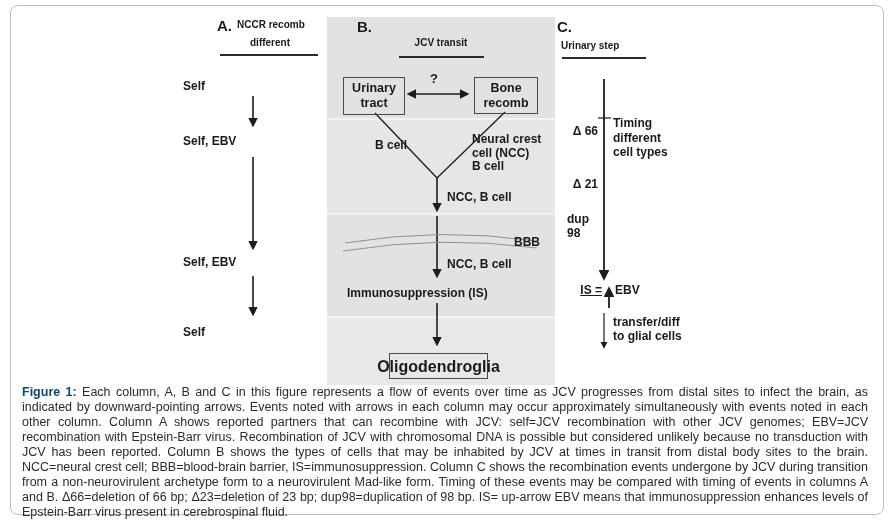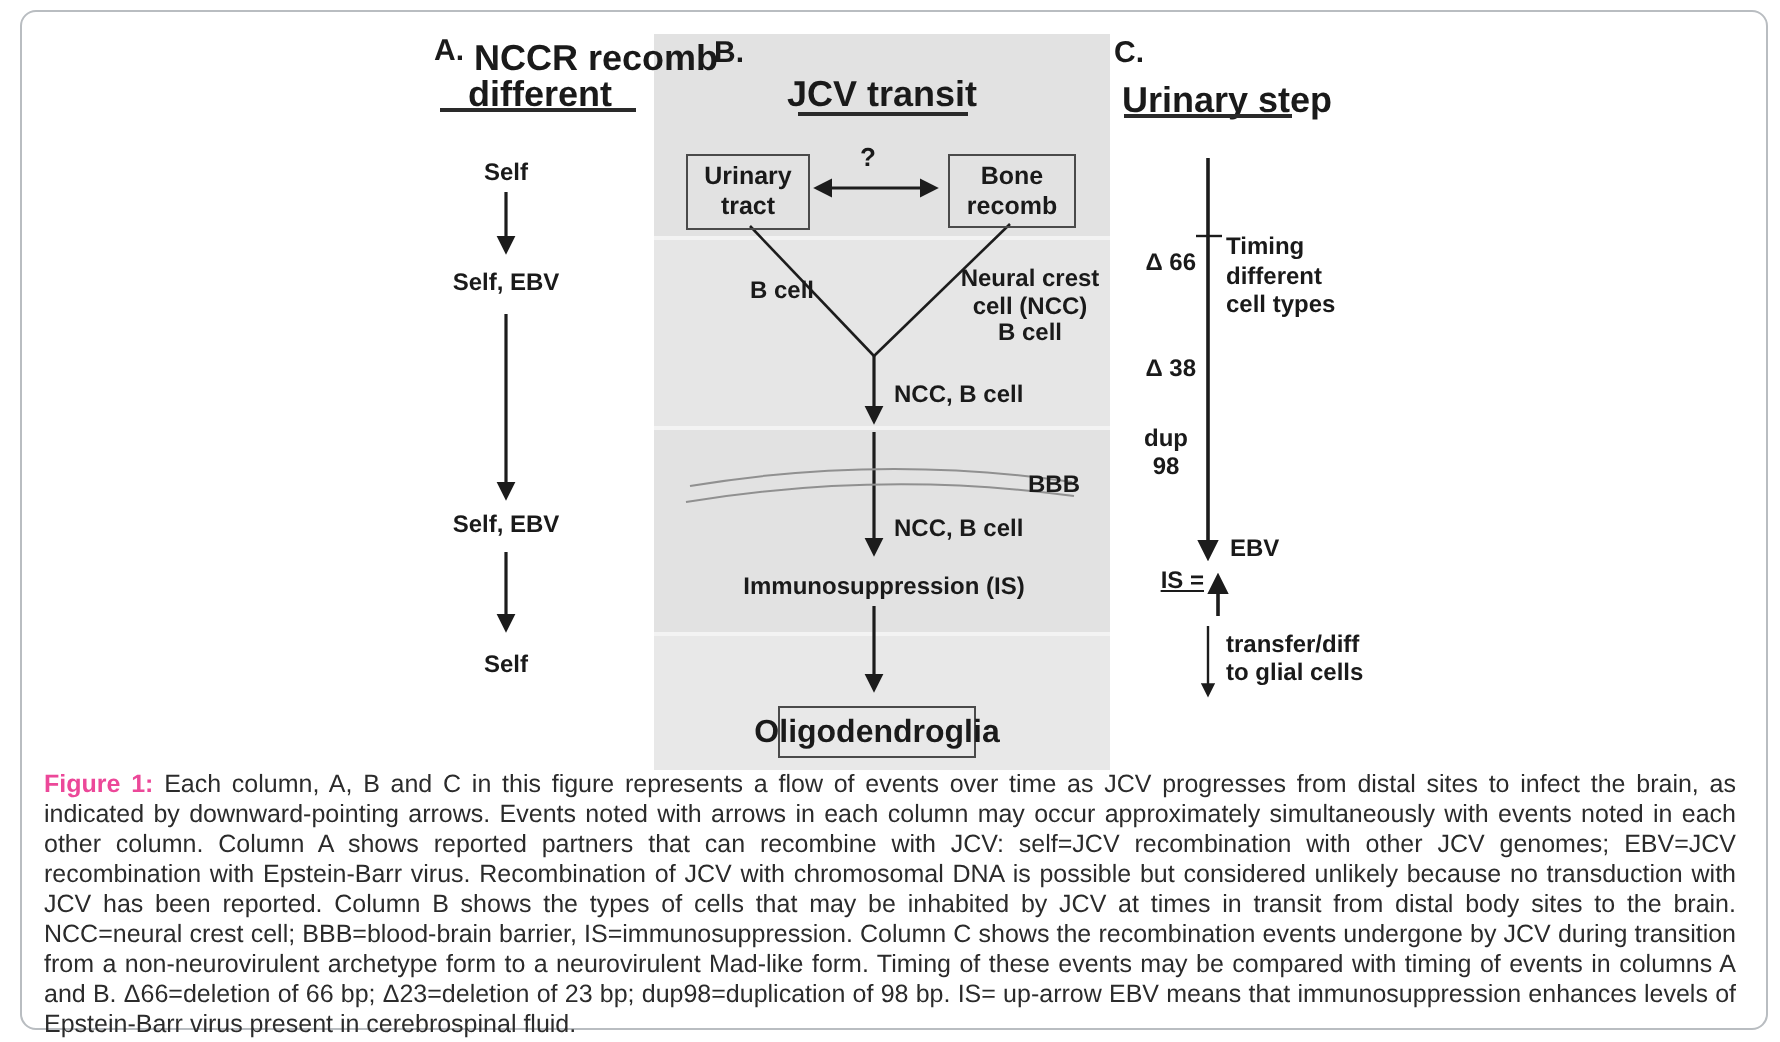--- a/index.html
+++ b/index.html
@@ -1,32 +1,32 @@
 <!DOCTYPE html>
 <html><head>
 <meta charset="utf-8">
 <style>
   html,body{margin:0;padding:0;background:#ffffff;}
   body{width:890px;height:521px;position:relative;overflow:hidden;
        font-family:"Liberation Sans","DejaVu Sans",sans-serif;color:#1a1a1a;}
   .card{position:absolute;left:10px;top:5px;width:872px;height:508px;
         border:1.5px solid #b9bdc1;border-radius:8px;background:#ffffff;}
   .lbl{position:absolute;font-weight:bold;font-size:12px;line-height:13.5px;white-space:nowrap;}
-  .blk{position:absolute;font-weight:bold;font-size:12px;line-height:13.5px;text-align:center;}
+  .blk{position:absolute;font-weight:bold;font-size:12px;line-height:13.5px;}
   .colhead{position:absolute;font-weight:bold;font-size:15px;}
-  .subhead{position:absolute;font-weight:bold;font-size:18px;white-space:nowrap;}
+  .subhead{position:absolute;font-weight:bold;font-size:10px;white-space:nowrap;}
   .rule{position:absolute;height:1.5px;background:#2a2a2a;}
   .panel{position:absolute;left:327px;top:17px;width:228px;height:368px;}
   .band{position:absolute;left:0;width:228px;}
   .sep{position:absolute;left:0;width:228px;height:2px;background:#f3f3f3;}
   .box{position:absolute;border:1.6px solid #4a4a4a;display:flex;align-items:center;
        justify-content:center;text-align:center;font-weight:bold;font-size:12.5px;line-height:15px;}
   .caption{position:absolute;left:22px;top:385px;width:846px;font-size:12.5px;
            line-height:15px;text-align:justify;color:#2b2b2b;}
-  .caption b{color:#ec4899;}
+  .caption b{color:#0c4a6e;}
   svg.layer{position:absolute;left:0;top:0;}
 </style>
 </head>
 <body>
 
 <div class="card"></div>
 
 <div class="panel">
   <div class="band" style="top:0;height:101px;background:#e2e2e2;"></div>
   <div class="band" style="top:103px;height:93px;background:#e6e6e6;"></div>
@@ -102,25 +102,25 @@
 <div class="colhead" style="left:557px;top:18px;">C.</div>
 <div class="subhead" style="left:561px;top:40px;">Urinary step</div>
 <div class="rule" style="left:562px;top:57px;width:84px;"></div>
 
 <div class="lbl" style="left:560px;top:125px;width:38px;text-align:right;">Δ 66</div>
 <div class="lbl" style="left:613px;top:116px;line-height:14.5px;">
   <span>Timing</span><br>
   <span>different</span><br>
   <span>cell types</span>
 </div>
-<div class="lbl" style="left:560px;top:178px;width:38px;text-align:right;">Δ 38</div>
+<div class="lbl" style="left:560px;top:178px;width:38px;text-align:right;">Δ 21</div>
 <div class="blk" style="left:567px;top:213px;width:32px;">
   <span>dup</span><br>
   <span>98</span>
 </div>
 <div class="lbl" style="left:570px;top:284px;width:32px;text-align:right;text-decoration:underline;">IS =</div>
-<div class="lbl" style="left:615px;top:268px;">EBV</div>
+<div class="lbl" style="left:615px;top:284px;">EBV</div>
 <div class="lbl" style="left:613px;top:315px;line-height:14px;">
   <span>transfer/diff</span><br>
   <span>to glial cells</span>
 </div>
 
 <div class="caption"><b>Figure 1:</b><span> Each column, A, B and C in this figure represents a flow of events over time as JCV progresses from distal sites to infect the brain, as indicated by downward-pointing arrows. Events noted with arrows in each column may occur approximately simultaneously with events noted in each other column. Column A shows reported partners that can recombine with JCV: self=JCV recombination with other JCV genomes; EBV=JCV recombination with Epstein-Barr virus. Recombination of JCV with chromosomal DNA is possible but considered unlikely because no transduction with JCV has been reported. Column B shows the types of cells that may be inhabited by JCV at times in transit from distal body sites to the brain. NCC=neural crest cell; BBB=blood-brain barrier, IS=immunosuppression. Column C shows the recombination events undergone by JCV during transition from a non-neurovirulent archetype form to a neurovirulent Mad-like form. Timing of these events may be compared with timing of events in columns A and B. Δ66=deletion of 66 bp; Δ23=deletion of 23 bp; dup98=duplication of 98 bp. IS= up-arrow EBV means that immunosuppression enhances levels of Epstein-Barr virus present in cerebrospinal fluid.</span></div>
 
 </body></html>

